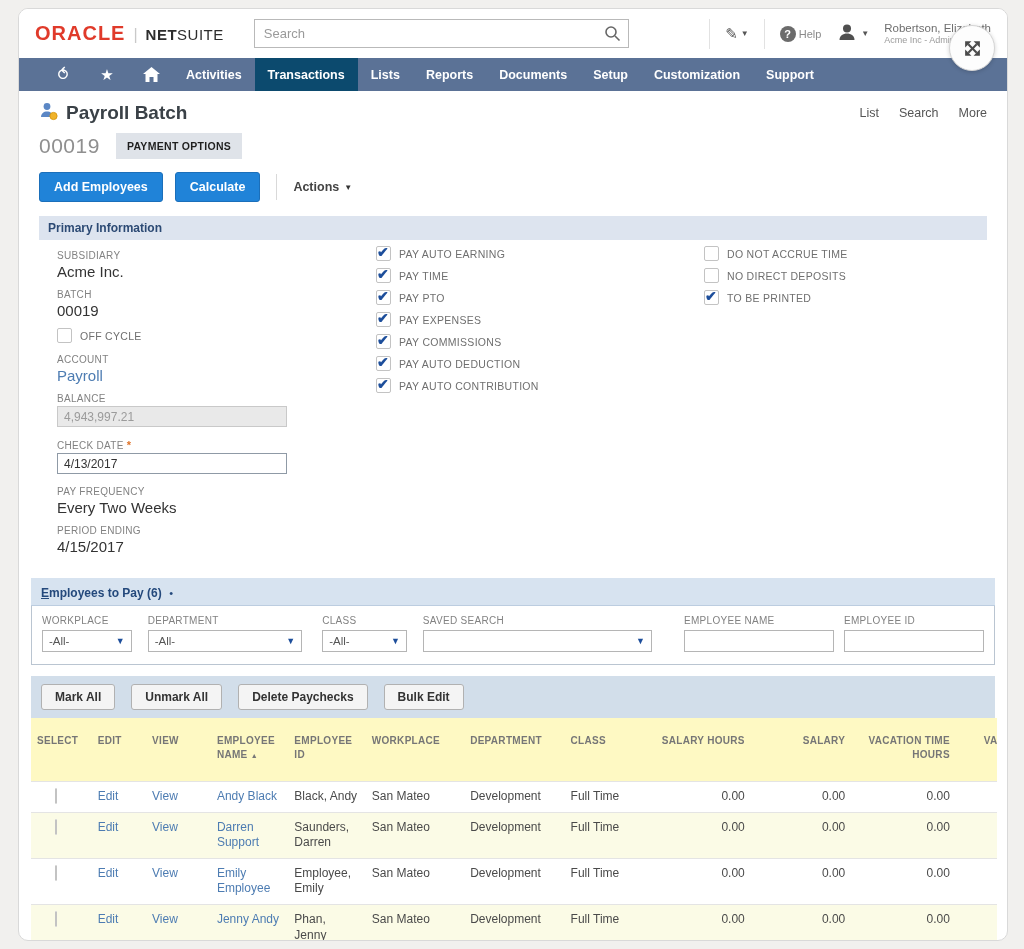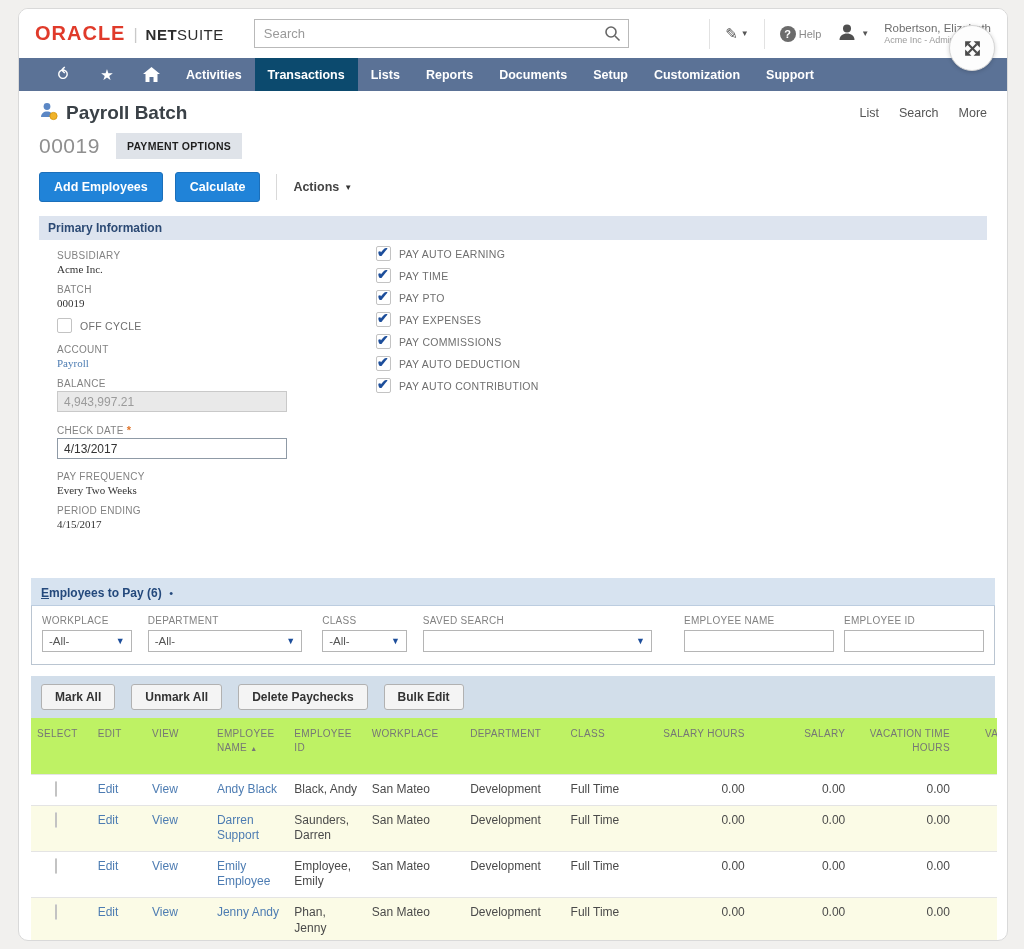--- a/index.html
+++ b/index.html
@@ -65,21 +65,21 @@
   .sec-bar { margin-top:14px; background:#dde4ef; color:#2c4a74; font-weight:bold;
              font-size:12px; padding:5px 9px; }
 
   
   .fields { position:relative; height:322px; }
   .fcol { position:absolute; top:10px; }
   .fcol.left  { left:18px; width:260px; }
   .fcol.mid   { left:337px; top:6px; }
   .fcol.right { left:665px; top:6px; }
   .flabel { font-size:10px; color:#828282; letter-spacing:.3px; margin-bottom:2px; }
-  .fvalue { font-size:11px; color:#333;font-family:Liberation Serif, serif; }
+  .fvalue { font-size:15px; color:#333; }
   .fgroup { margin-bottom:9px; }
   .link { color:#4d7cb2; cursor:pointer; }
   .txt-input { width:230px; height:21px; border:1px solid #8f9aa6; font-size:12px; color:#333;
                padding:0 6px; font-family:inherit; }
   .txt-input.disabled { background:#e9e9e9; border-color:#c9c9c9; color:#9b9b9b; }
   .req { color:#e0742a; font-weight:bold; margin-left:3px; font-size:11px; }
   .cb-item { display:flex; align-items:center; gap:8px; margin-bottom:7px; cursor:pointer; }
   .cb { width:15px; height:15px; background:#fff; border:1px solid #c3c3c3; border-radius:2px;
         position:relative; flex:0 0 auto; }
   .cb.checked::after { content:"\2714"; position:absolute; left:0px; top:-3px; color:#1d4e9b;
@@ -101,22 +101,22 @@
   .sel .sel-val { font-size:11.5px; color:#555; flex:1; }
   .sel .sel-caret { color:#1d4e9b; font-size:9px; }
   .f-input { border:1px solid #b5b5b5; height:22px; font-size:11.5px; padding:0 6px; font-family:inherit; color:#333; }
 
   .tbl-btn-row { background:#d2deea; padding:8px 10px; display:flex; gap:16px; }
   .btn-gray { background:#f4f4f4; border:1px solid #b1b1b1; border-radius:3px; font-weight:bold;
               font-size:12px; color:#333; padding:5px 13px; cursor:pointer; font-family:inherit; }
 
   .tbl-clip { overflow:hidden; width:966px; }
   table.grid { border-collapse:collapse; width:1040px; table-layout:fixed; }
-  .grid th { background:#bef264; color:#767676; font-size:10px; font-weight:normal; letter-spacing:.3px;
-             text-align:left; vertical-align:top; padding:9px 6px 20px 6px; line-height:1.35; }
+  .grid th { background:#fef9c3; color:#767676; font-size:10px; font-weight:bold; letter-spacing:.3px;
+             text-align:left; vertical-align:top; padding:16px 6px 20px 6px; line-height:1.35; }
   .grid th.num, .grid td.num { text-align:right; }
   .grid td { font-size:12px; color:#4a4a4a; padding:7px 6px; vertical-align:top; line-height:1.3;
              border-top:1px solid #e4e4e4; }
   .grid tr.alt td { background:#fbfbe6; }
   .grid td .cb { margin-left:18px; }
   .sort { font-size:7px; color:#777; }
 </style>
 </head>
 <body>
 
@@ -292,20 +292,34 @@
         <div class="cb-item">
           <span class="cb checked"></span>
           <span class="cb-lbl">PAY AUTO DEDUCTION</span>
         </div>
         <div class="cb-item">
           <span class="cb checked"></span>
           <span class="cb-lbl">PAY AUTO CONTRIBUTION</span>
         </div>
       </div>
 
+      <div class="fcol right">
+        <div class="cb-item">
+          <span class="cb"></span>
+          <span class="cb-lbl">DO NOT ACCRUE TIME</span>
+        </div>
+        <div class="cb-item">
+          <span class="cb"></span>
+          <span class="cb-lbl">NO DIRECT DEPOSITS</span>
+        </div>
+        <div class="cb-item">
+          <span class="cb checked"></span>
+          <span class="cb-lbl">TO BE PRINTED</span>
+        </div>
+      </div>
     </div>
   </div>
 
   <div class="sec-wrap">
     <div class="sec-tab">
       <span class="sec-tab-label">Employees to Pay (6)</span>
       <span class="sec-bullet">•</span>
     </div>
 
     <div class="filter-box">

